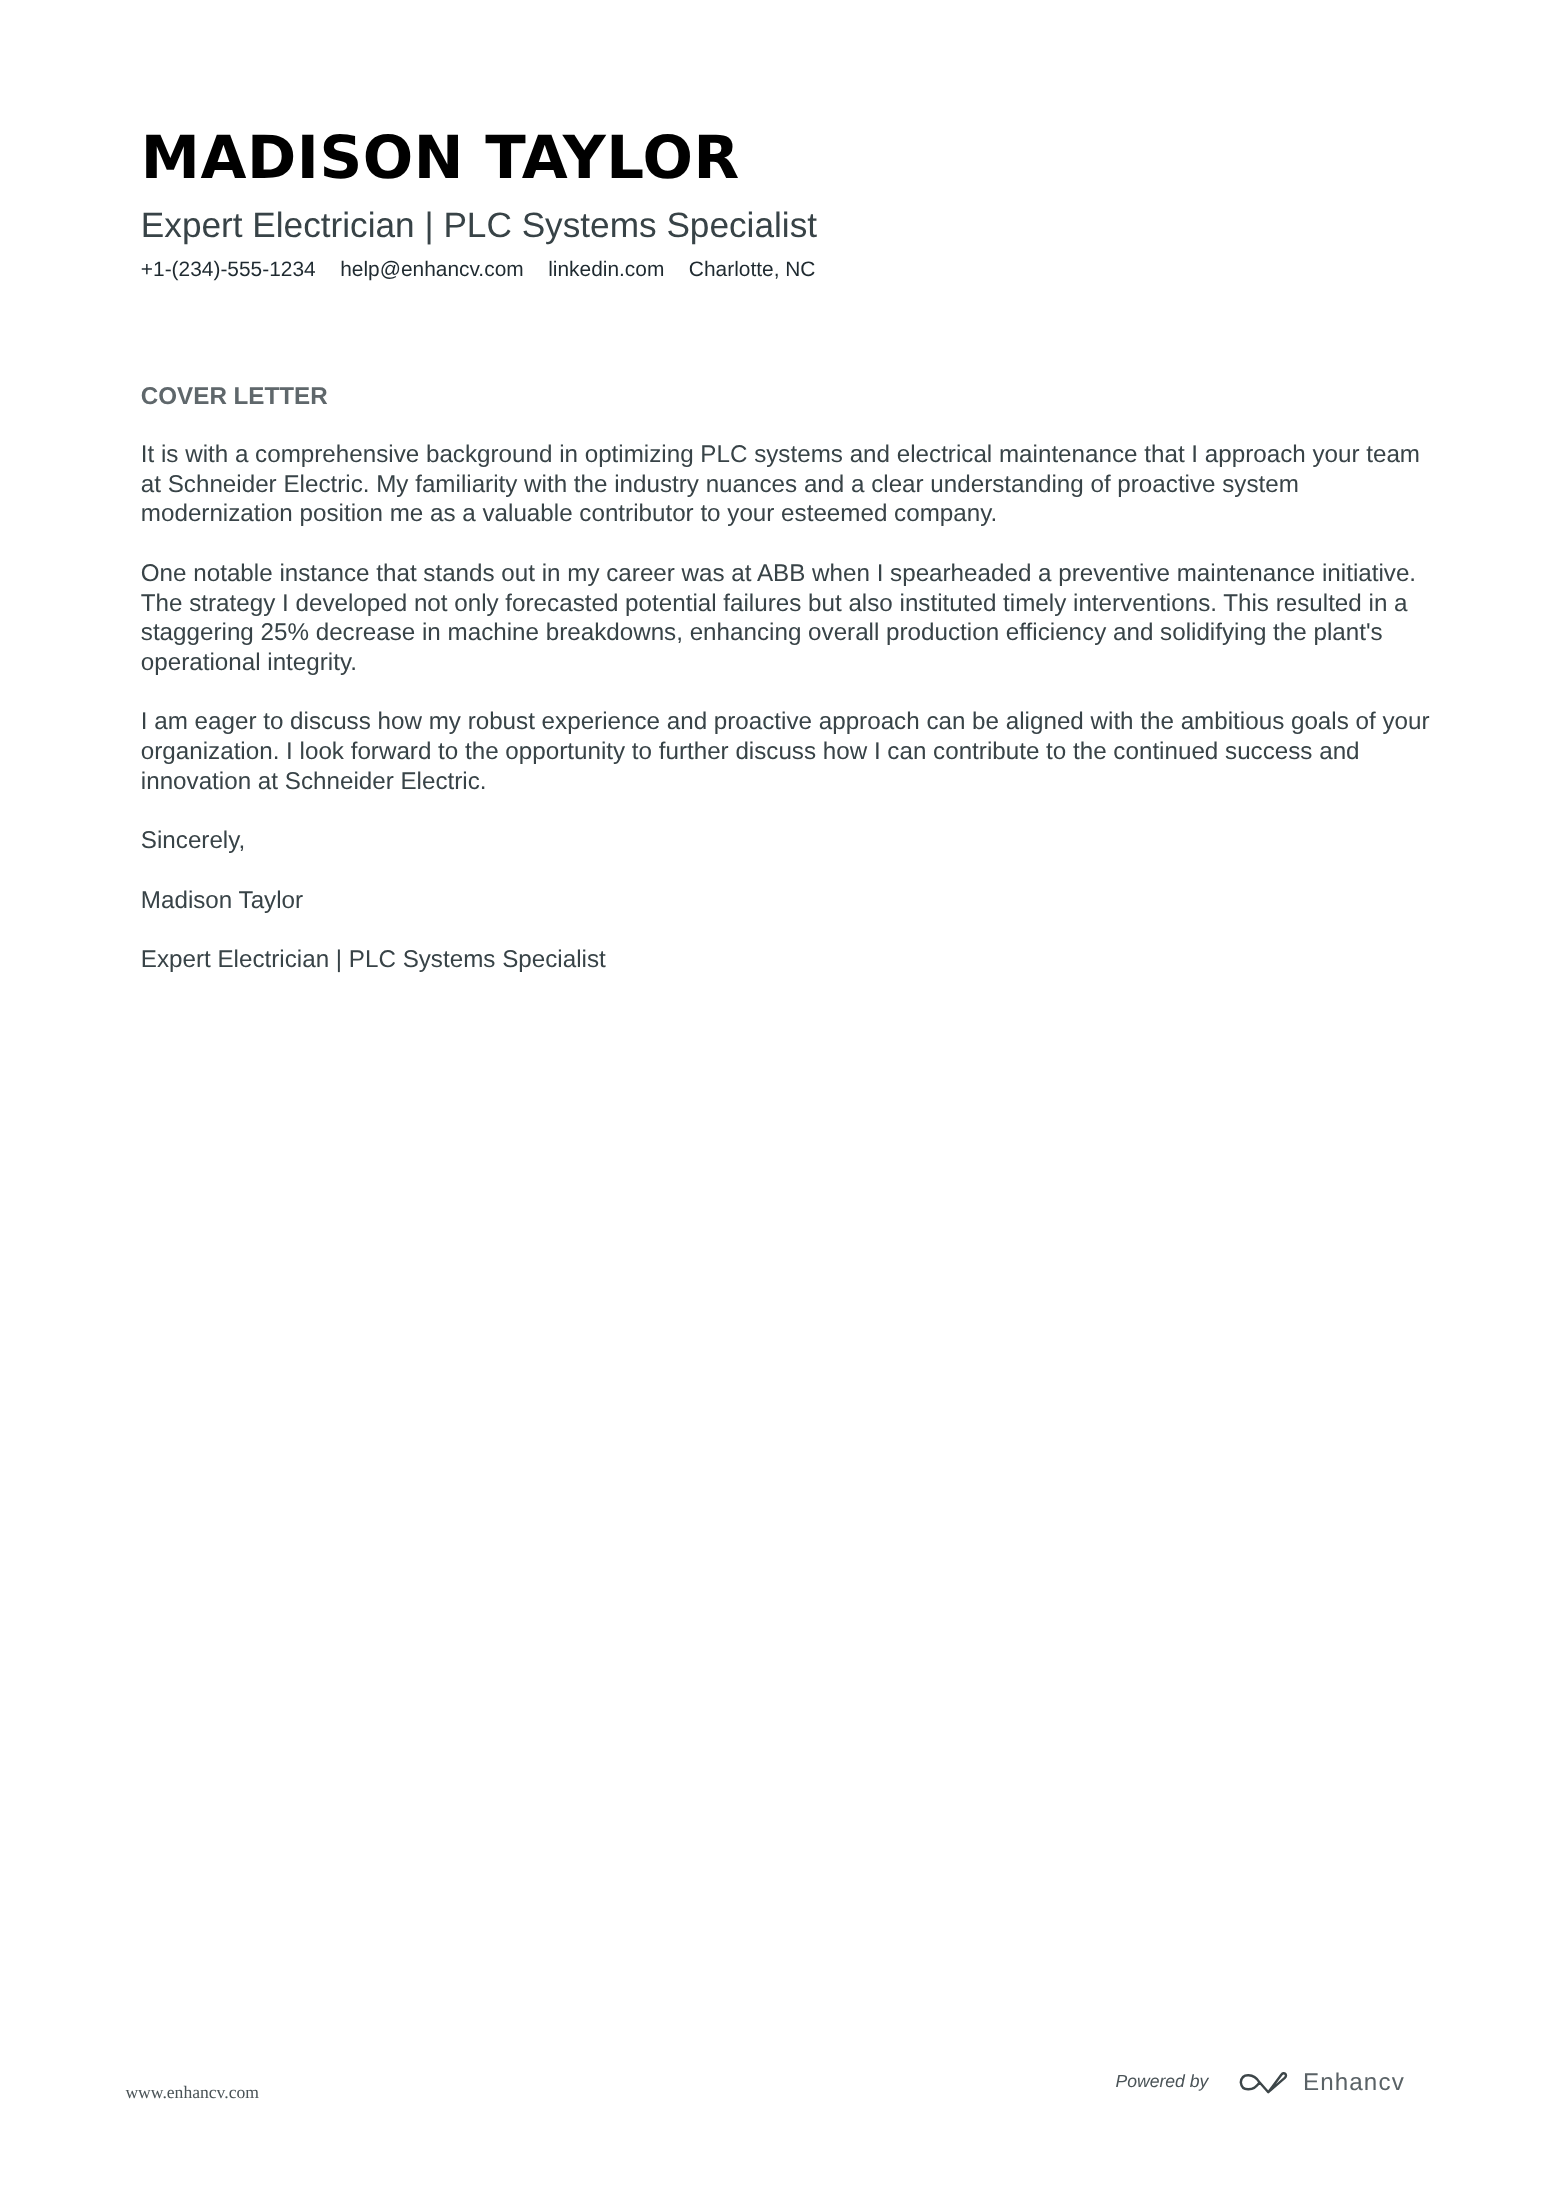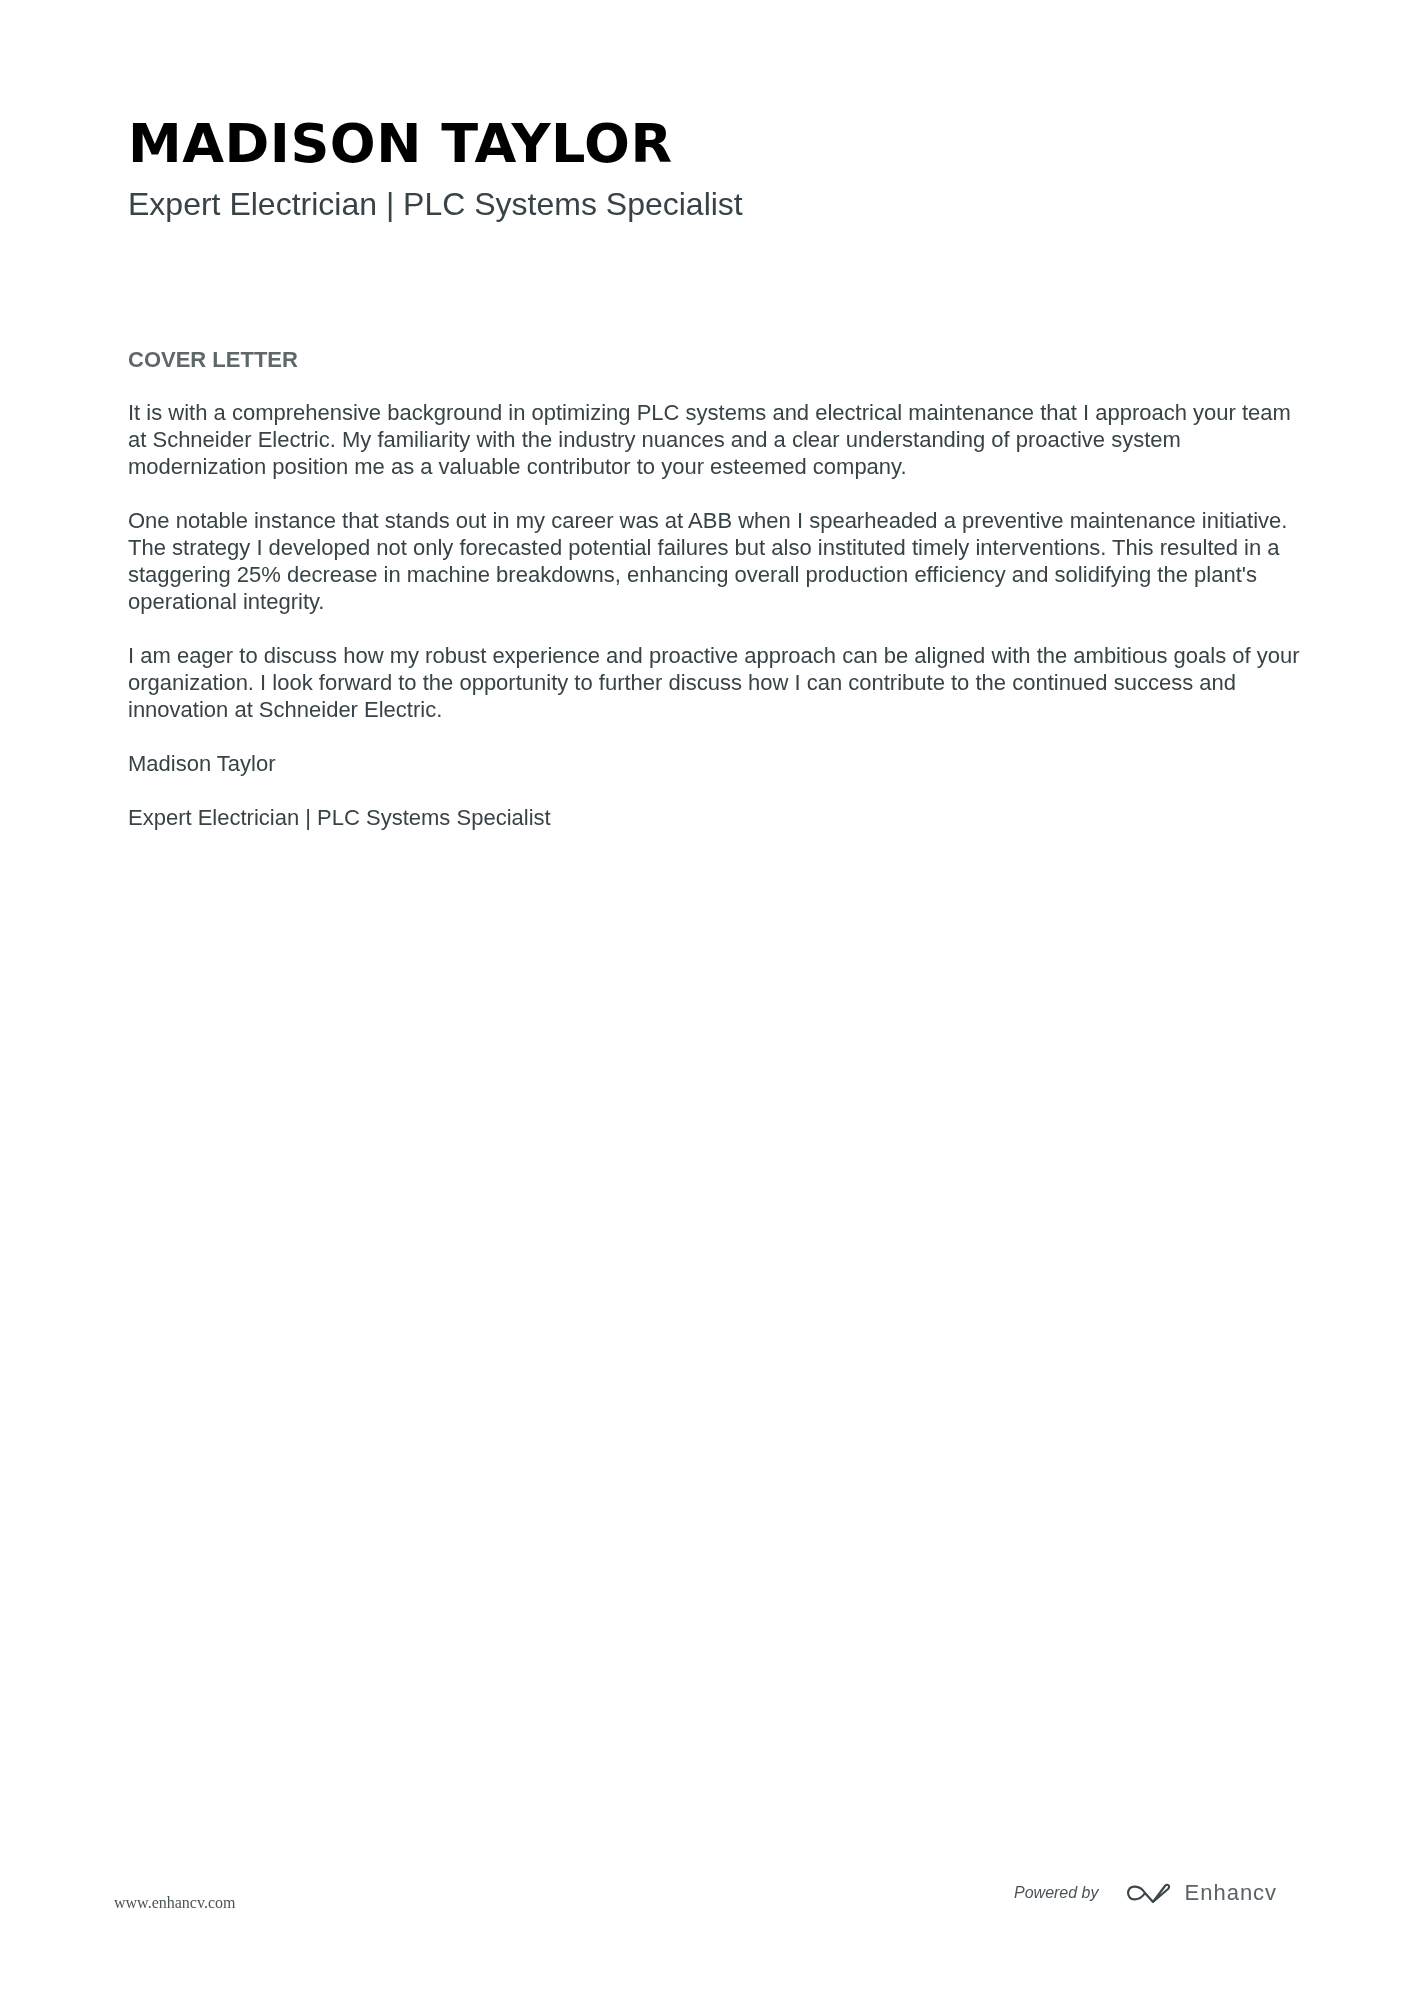--- a/index.html
+++ b/index.html
@@ -42,27 +42,34 @@
     .powered { font-size: 16px; color: #4a5357; margin-right: 26px; font-style: italic; }
     .logo-icon { width: 48px; height: 26px; margin-right: 12px; }
     .logo-text { font-size: 22px; color: #5a6266; letter-spacing: 1px; }
   </style>
 </head>
 <body>
 
 <div class="page">
   <h1 class="name">MADISON TAYLOR</h1>
   <div class="subtitle">Expert Electrician | PLC Systems Specialist</div>
+  <div class="contacts">
+    <span>+1-(234)-555-1234</span>
+    <span>help@enhancv.com</span>
+    <span>linkedin.com</span>
+    <span>Charlotte, NC</span>
+  </div>
 
   <div class="section-title">COVER LETTER</div>
 
   <div class="body">
     <p>It is with a comprehensive background in optimizing PLC systems and electrical maintenance that I approach your team at Schneider Electric. My familiarity with the industry nuances and a clear understanding of proactive system modernization position me as a valuable contributor to your esteemed company.</p>
     <p>One notable instance that stands out in my career was at ABB when I spearheaded a preventive maintenance initiative. The strategy I developed not only forecasted potential failures but also instituted timely interventions. This resulted in a staggering 25% decrease in machine breakdowns, enhancing overall production efficiency and solidifying the plant's operational integrity.</p>
     <p>I am eager to discuss how my robust experience and proactive approach can be aligned with the ambitious goals of your organization. I look forward to the opportunity to further discuss how I can contribute to the continued success and innovation at Schneider Electric.</p>
+    <p>Sincerely,</p>
     <p>Madison Taylor</p>
     <p>Expert Electrician | PLC Systems Specialist</p>
   </div>
 
   <div class="footer-left">www.enhancv.com</div>
   <div class="footer-right">
     <span class="powered">Powered by</span>
     <svg class="logo-icon" viewBox="0 0 48 26">
       <path d="M20 13 C15 5, 4 4, 3 13 C4 22, 15 21, 20 13 L28 22 L40 6 C42 3, 46 6, 43 9 L28 22" fill="none" stroke="#3d4649" stroke-width="2.2" stroke-linecap="round" stroke-linejoin="round"></path>
     </svg>

